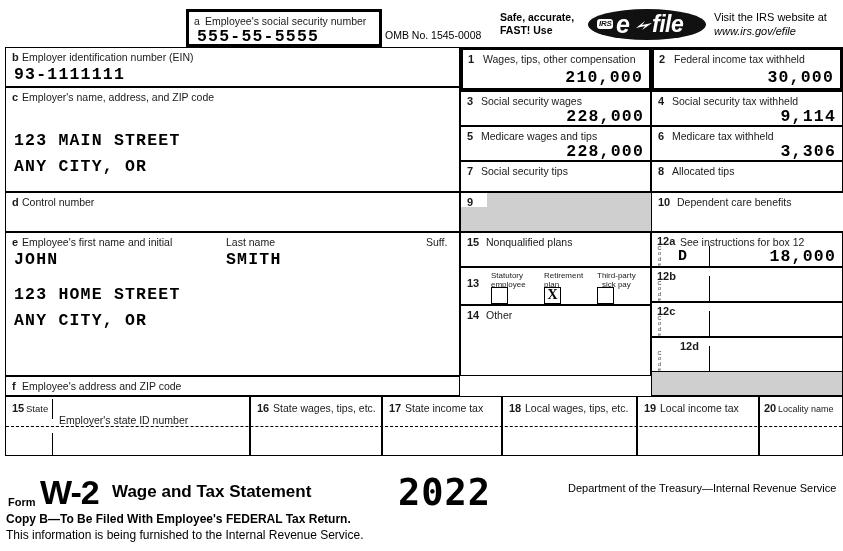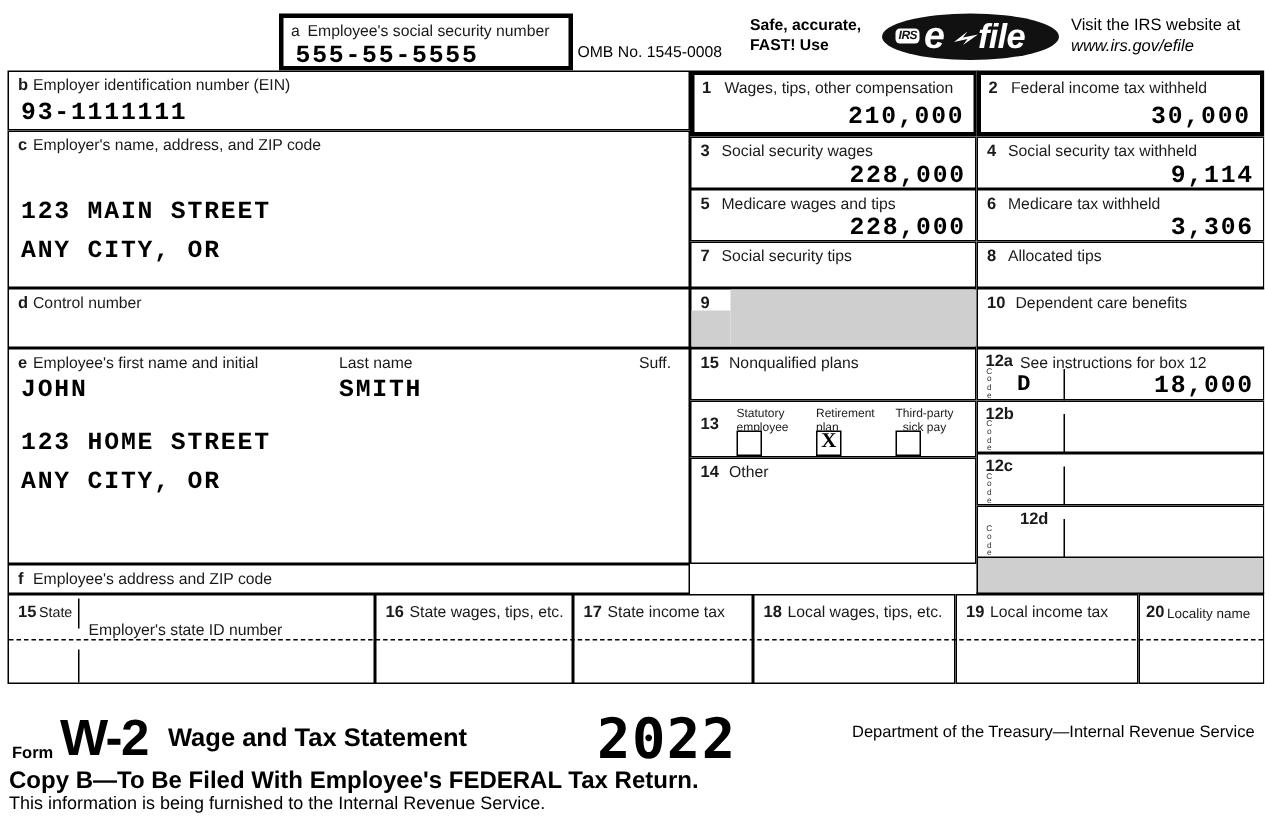--- a/index.html
+++ b/index.html
@@ -152,21 +152,21 @@
   .f-form { position: absolute; left: 8px;  top: 496px; font-size: 11px; font-weight: bold; }
   .f-w2   { position: absolute; left: 40px; top: 473px; font-size: 34px; font-weight: bold; letter-spacing: -1px; }
   .f-title{ position: absolute; left: 112px; top: 482px; font-size: 17px; font-weight: bold; }
   .f-year {
     position: absolute; left: 398px; top: 471px;
     font-size: 37px; font-weight: bold;
     font-family: "DejaVu Sans Mono", monospace;
     letter-spacing: 1px;
   }
   .f-dept { position: absolute; left: 568px; top: 482px; font-size: 11px; }
-  .f-copy { position: absolute; left: 6px; top: 512px; font-size: 16px; font-weight: bold; }
+  .f-copy { position: absolute; left: 6px; top: 512px; font-size: 12px; font-weight: bold; }
   .f-info { position: absolute; left: 6px; top: 528px; font-size: 12px; }
 
   .dashed {
     position: absolute;
     border-top: 1.5px dashed #000;
   }
 </style>
 </head>
 <body>
 

